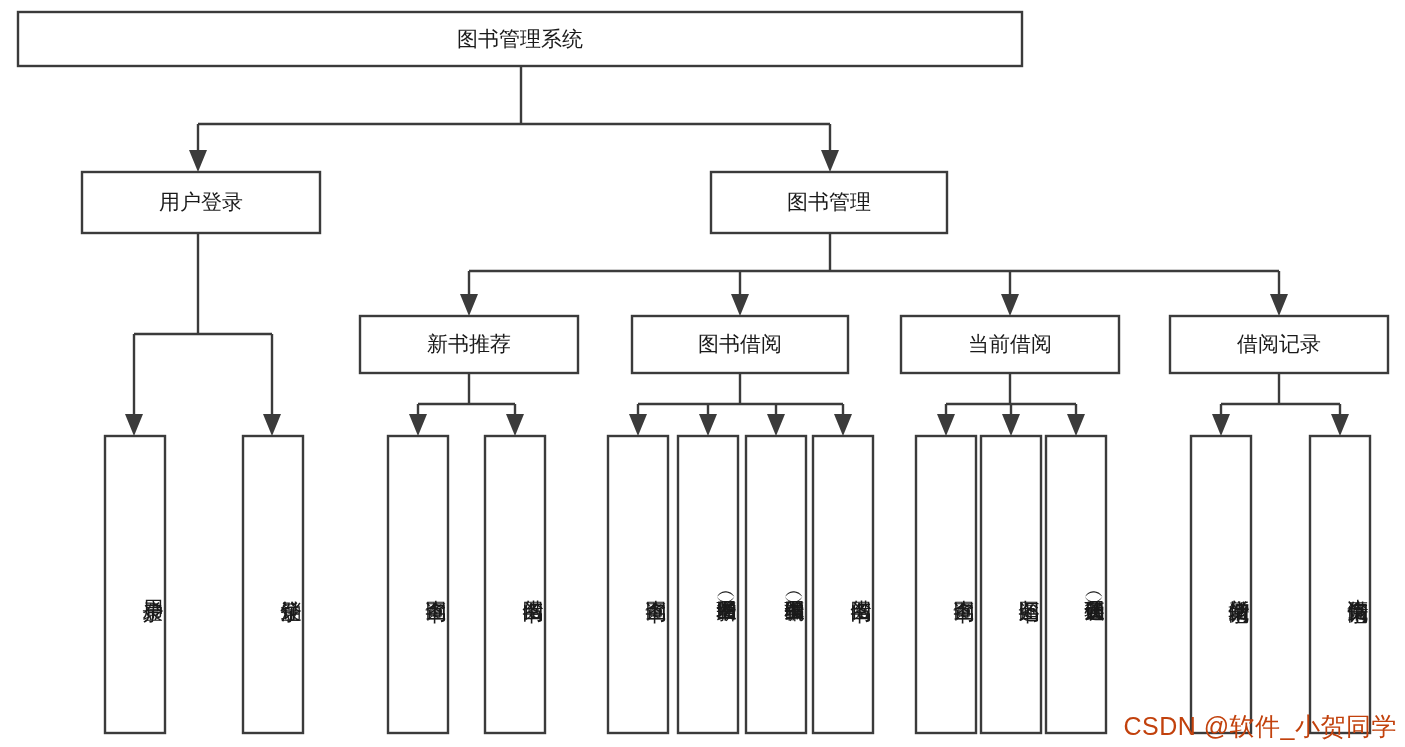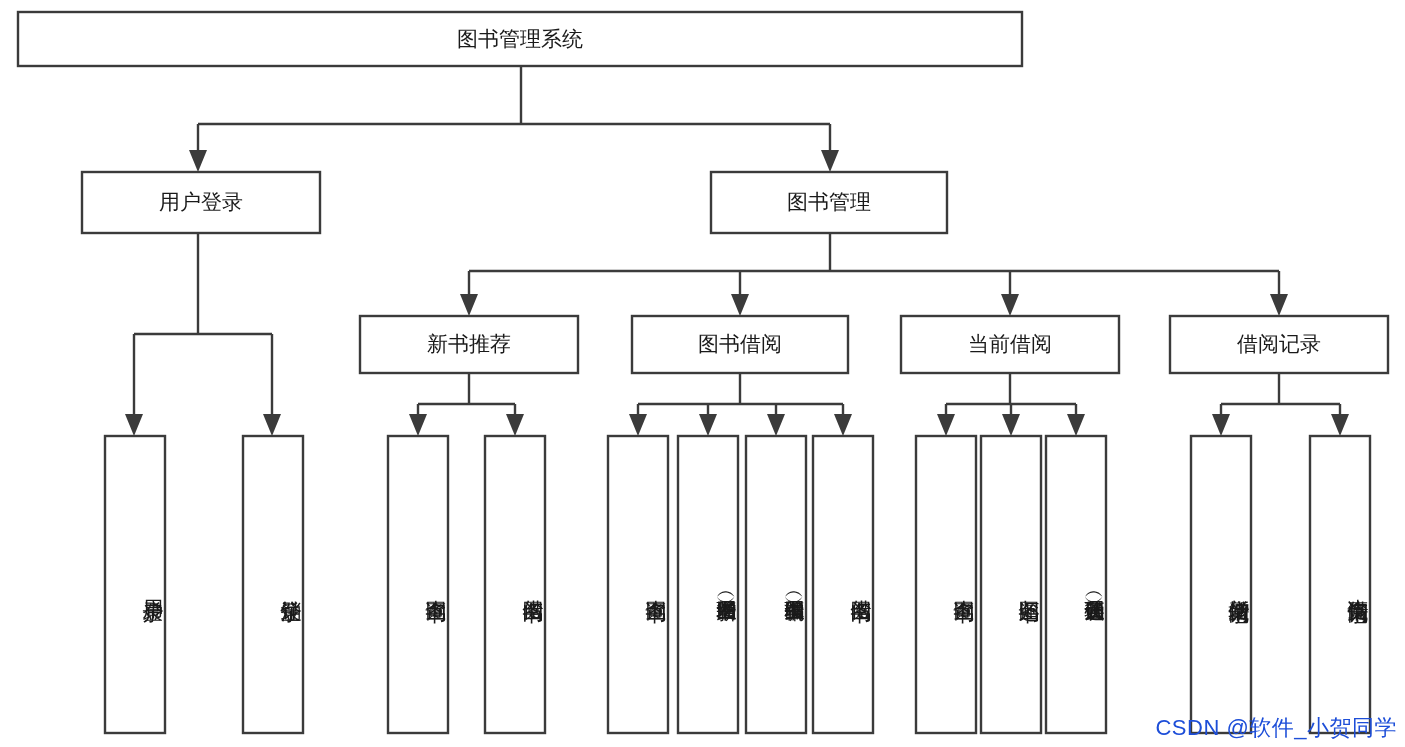--- a/index.html
+++ b/index.html
@@ -61,22 +61,22 @@
     letter-spacing: 1px;
     color: #1a1a1a;
     white-space: nowrap;
     pointer-events: none;
   }
   .watermark {
     position: absolute;
     right: 8px;
     bottom: 4px;
     font-family: "Liberation Sans", "DejaVu Sans", sans-serif;
-    font-size: 22px;
-    color: #1d4ed8;
+    font-size: 25px;
+    color: #c2410c;
     letter-spacing: 0.5px;
     user-select: none;
   }
 </style>
 </head>
 <body>
 
 <div id="diagram-root">
   <svg class="diagram-canvas" id="diagram-svg" viewBox="0 0 1405 747" xmlns="http://www.w3.org/2000/svg">
       <g>

